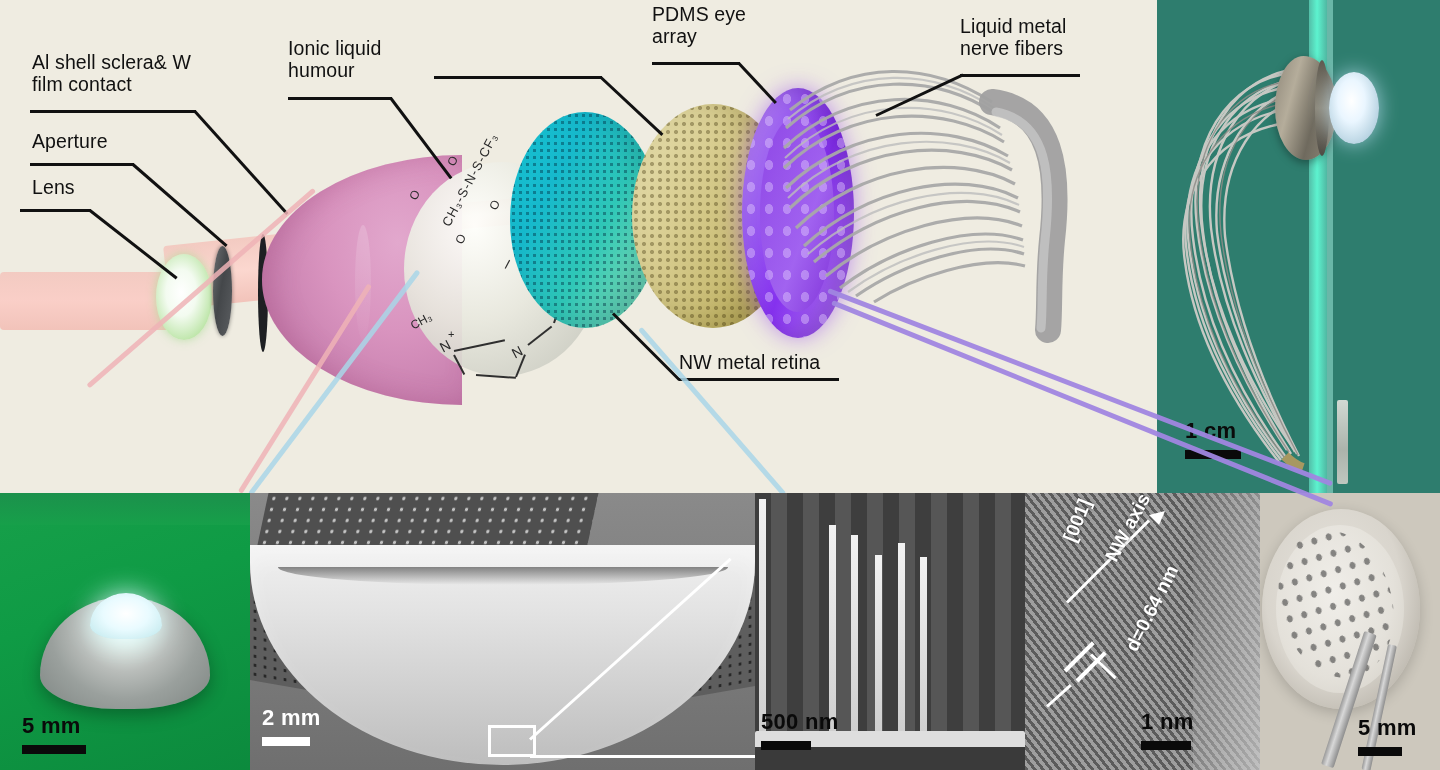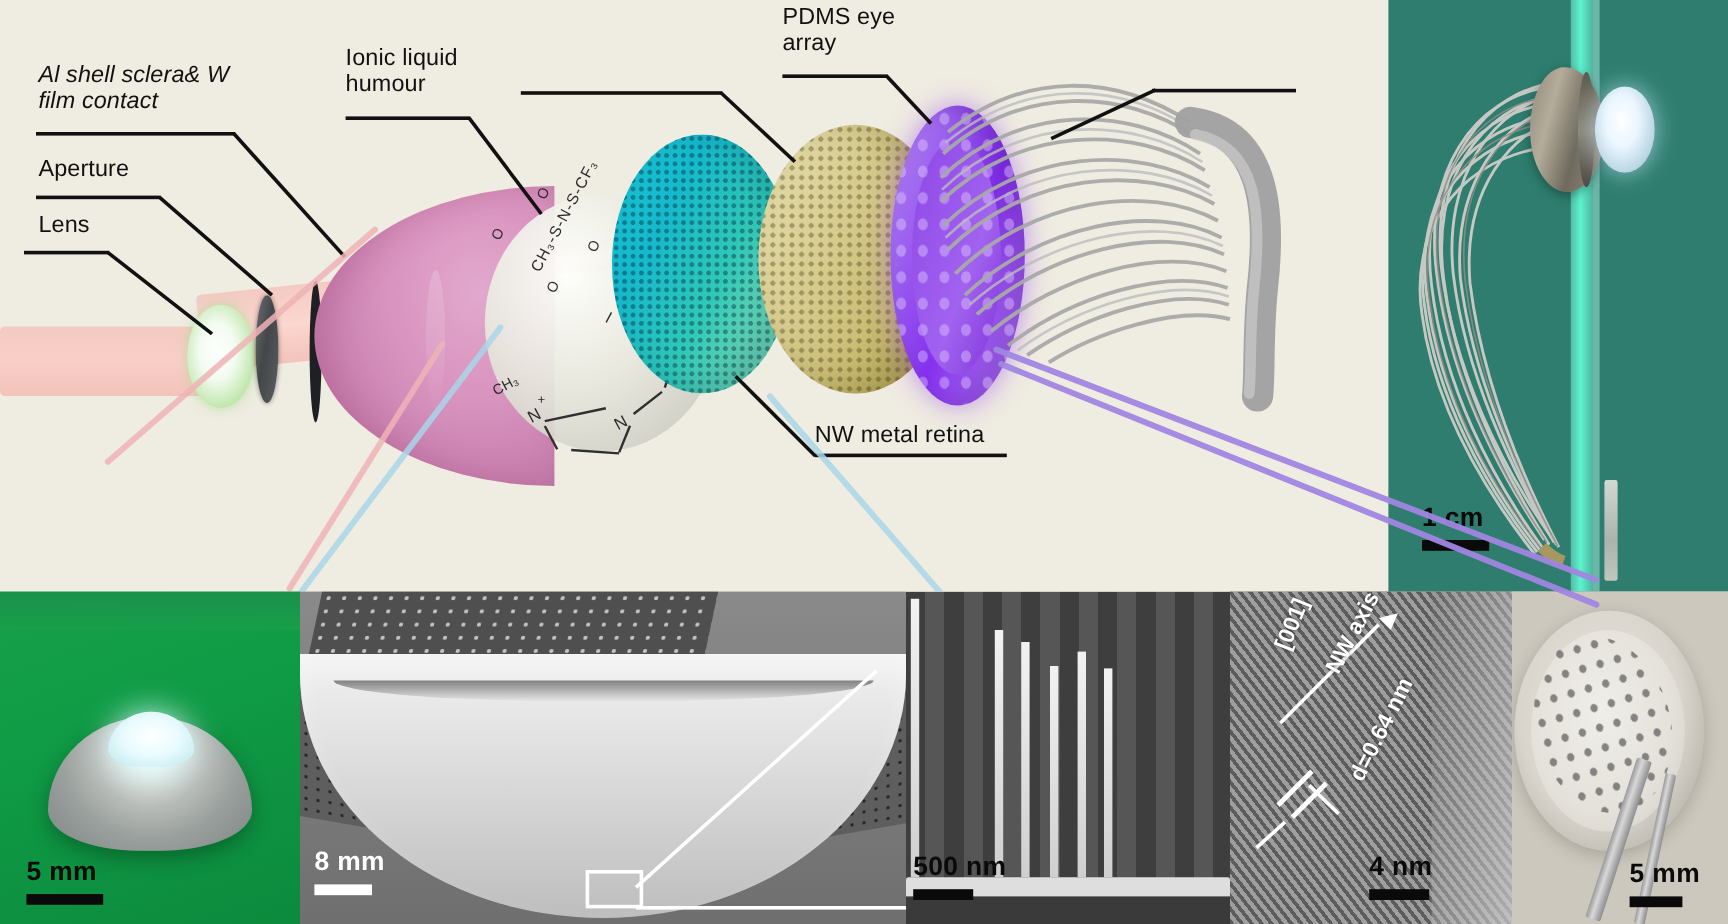--- a/index.html
+++ b/index.html
@@ -205,28 +205,30 @@
 
     <div class="leader" style="left:652px;top:62px;width:88px;"></div>
     <div class="leader" style="left:739px;top:62px;width:54px;transform:rotate(47deg);"></div>
 
     <div class="leader" style="left:960px;top:74px;width:120px;"></div>
     <div class="leader" style="left:876px;top:114px;width:96px;transform:rotate(-25deg);"></div>
 
     <div class="leader" style="left:679px;top:378px;width:160px;"></div>
     <div class="leader" style="left:613px;top:312px;width:94px;transform:rotate(45deg);"></div>
 
-    <div class="lbl" style="left:32px;top:52px;font-style:italic;"><span>Al shell sclera&amp; W
+    <div class="lbl" style="left:32px;top:52px;"><span>Al shell sclera&amp; W
 film contact</span></div>
     <div class="lbl" style="left:32px;top:131px;"><span>Aperture</span></div>
     <div class="lbl" style="left:32px;top:177px;"><span>Lens</span></div>
     <div class="lbl" style="left:288px;top:38px;"><span>Ionic liquid
 humour</span></div>
     <div class="lbl" style="left:652px;top:4px;"><span>PDMS eye
 array</span></div>
+    <div class="lbl" style="left:960px;top:16px;"><span>Liquid metal
+nerve fibers</span></div>
     <div class="lbl" style="left:679px;top:352px;"><span>NW metal retina</span></div>
 
     <div class="guide pink" style="left:88px;top:384px;width:300px;transform:rotate(-41deg);"></div>
     <div class="guide pink" style="left:240px;top:490px;width:245px;transform:rotate(-58deg);"></div>
     <div class="guide blue" style="left:250px;top:492px;width:280px;transform:rotate(-53deg);"></div>
     <div class="guide blue" style="left:640px;top:326px;width:220px;transform:rotate(49deg);"></div>
   </div>
 
   <div class="guide purple" style="left:828px;top:288px;width:540px;transform:rotate(21deg);z-index:5;"></div>
   <div class="guide purple" style="left:832px;top:300px;width:540px;transform:rotate(22deg);z-index:5;"></div>
@@ -307,21 +309,21 @@
            border-radius:0 0 52% 52%/0 0 96% 96%;
            background:linear-gradient(180deg,#f1f1f1 0%,#e3e3e3 30%,#d2d2d2 62%,#bdbdbd 100%);
            box-shadow:inset 0 14px 22px rgba(255,255,255,.35);"></div>
       <div style="position:absolute;left:28px;top:74px;width:450px;height:18px;
            background:linear-gradient(180deg,rgba(40,40,40,.55),rgba(255,255,255,.05));
            border-radius:0 0 50% 50%/0 0 100% 100%;"></div>
       <div class="callout" style="left:238px;top:232px;width:42px;height:26px;"></div>
       <div class="callout-line" style="left:280px;top:245px;width:270px;transform:rotate(-42deg);"></div>
       <div class="callout-line" style="left:280px;top:262px;width:235px;"></div>
       <div class="scalebar light" style="left:12px;top:212px;">
-        <span class="bartxt">8 mm</span>
+        <span class="bartxt">2 mm</span>
         <span class="bar" style="width:48px;"></span>
       </div>
     </div>
 
     <div class="panel" id="p-sem2">
       <div style="position:absolute;inset:0;
            background:repeating-linear-gradient(90deg,#3e3e3e 0px,#3e3e3e 16px,#565656 16px,#565656 32px);"></div>
       <div class="nw" style="left:4px;top:6px;width:7px;height:232px;"></div>
       <div class="nw" style="left:74px;top:32px;width:7px;height:206px;"></div>
       <div class="nw" style="left:96px;top:42px;width:7px;height:196px;"></div>
@@ -348,21 +350,21 @@
       <div class="rot" style="left:34px;top:44px;transform:rotate(-68deg);transform-origin:0 0;">[001]</div>
       <div class="rot" style="left:76px;top:62px;transform:rotate(-62deg);transform-origin:0 0;">NW axis</div>
 
       <div class="arrowline" style="left:40px;top:176px;width:40px;transform:rotate(-45deg);height:4px;"></div>
       <div class="arrowline" style="left:52px;top:186px;width:40px;transform:rotate(-45deg);height:4px;"></div>
       <div class="arrowline" style="left:66px;top:160px;width:34px;transform:rotate(44deg);"></div>
       <div class="arrowline" style="left:22px;top:212px;width:32px;transform:rotate(-42deg);"></div>
       <div class="rot" style="left:96px;top:152px;transform:rotate(-63deg);transform-origin:0 0;">d=0.64 nm</div>
 
       <div class="scalebar dark" style="left:116px;top:216px;">
-        <span class="bartxt">4 nm</span>
+        <span class="bartxt">1 nm</span>
         <span class="bar" style="width:50px;"></span>
       </div>
     </div>
 
     <div class="panel" id="p-pdms">
       <div style="position:absolute;left:2px;top:16px;width:158px;height:200px;border-radius:50%;
            background:radial-gradient(ellipse at 45% 40%, #e6e3dc 0%, #d9d5cd 55%, #b5b0a6 85%, #a39e93 100%);
            box-shadow:0 4px 14px rgba(0,0,0,.18);"></div>
       <div style="position:absolute;left:16px;top:32px;width:128px;height:168px;border-radius:50%;
            background:radial-gradient(ellipse at 45% 40%, #f0eee9 0%, #e4e1da 60%, #cfcbc2 100%);"></div>

